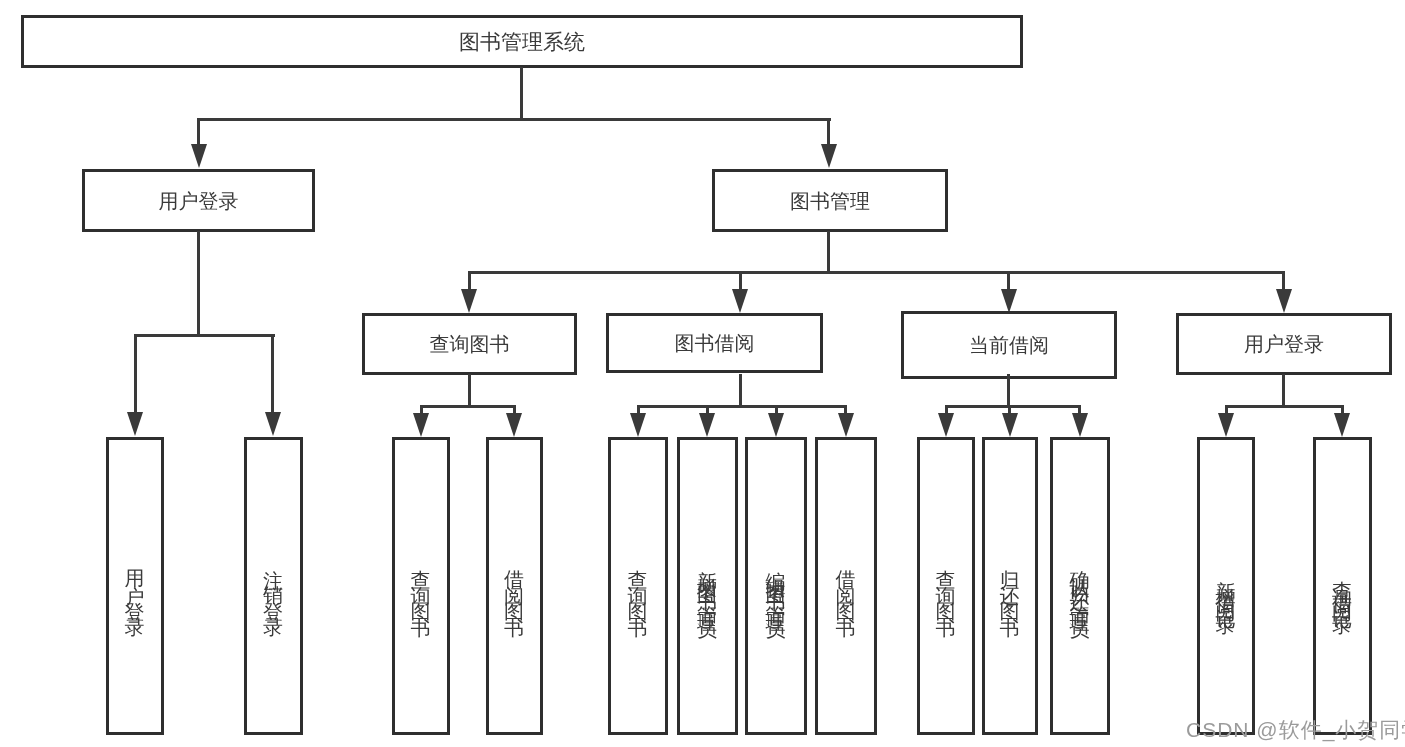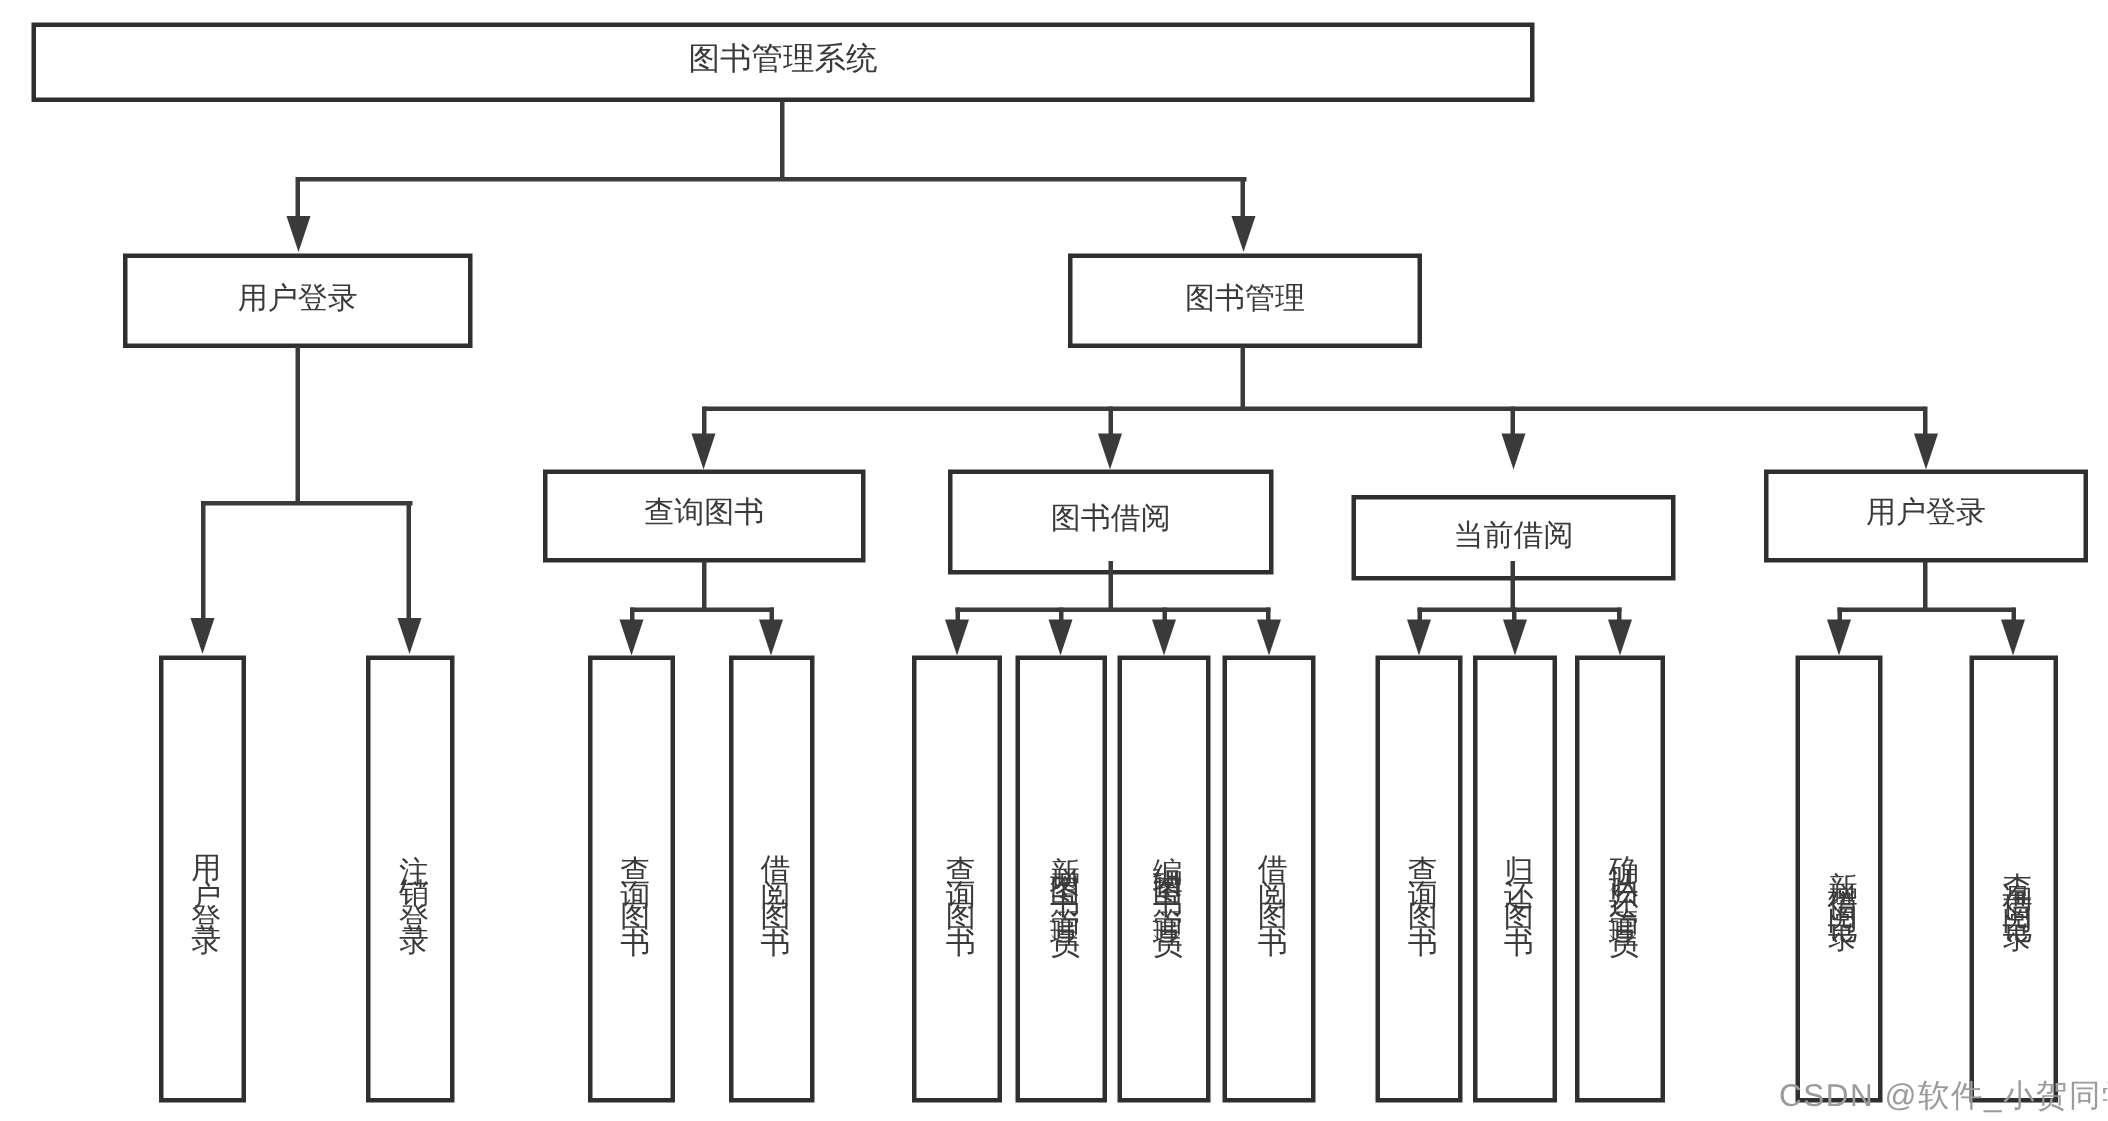--- a/index.html
+++ b/index.html
@@ -16,21 +16,20 @@
     background:#ffffff;
     border:3px solid #2f2f2f;
     display:flex;
     align-items:center;
     justify-content:center;
     color:#3a3a3a;
     font-size:20px;
     line-height:1;
     text-align:center;
     white-space:nowrap;
-    font-family:Liberation Mono, monospace;
   }
   .vbox{
     writing-mode:vertical-rl;
     text-orientation:mixed;
     white-space:normal;
   }
   .sp-lg{letter-spacing:16px;}
   .sp-md{letter-spacing:7px;}
   .hline,.vline{position:absolute;background:#3a3a3a;}
   .hline{height:3px;}
@@ -81,22 +80,22 @@
   <div class="vline" style="left:468px;top:271px;height:20px;"></div>
   <div class="arrow" style="left:461px;top:289px;"></div>
   <div class="vline" style="left:739px;top:271px;height:20px;"></div>
   <div class="arrow" style="left:732px;top:289px;"></div>
   <div class="vline" style="left:1007px;top:271px;height:20px;"></div>
   <div class="arrow" style="left:1001px;top:289px;"></div>
   <div class="vline" style="left:1282px;top:271px;height:20px;"></div>
   <div class="arrow" style="left:1276px;top:289px;"></div>
 
   <div class="box" style="left:362px;top:313px;width:215px;height:62px;">查询图书</div>
-  <div class="box" style="left:632px;top:313px;width:217px;height:70px;">图书借阅</div>
-  <div class="box" style="left:901px;top:330px;width:216px;height:57px;">当前借阅</div>
+  <div class="box" style="left:606px;top:313px;width:217px;height:60px;">图书借阅</div>
+  <div class="box" style="left:901px;top:311px;width:216px;height:68px;">当前借阅</div>
   <div class="box" style="left:1176px;top:313px;width:216px;height:62px;">用户登录</div>
 
   <div class="vline" style="left:468px;top:374px;height:33px;"></div>
   <div class="hline" style="left:420px;top:405px;width:96px;"></div>
   <div class="vline" style="left:420px;top:405px;height:10px;"></div>
   <div class="arrow" style="left:413px;top:413px;"></div>
   <div class="vline" style="left:513px;top:405px;height:10px;"></div>
   <div class="arrow" style="left:506px;top:413px;"></div>
 
   <div class="vline" style="left:739px;top:374px;height:33px;"></div>

